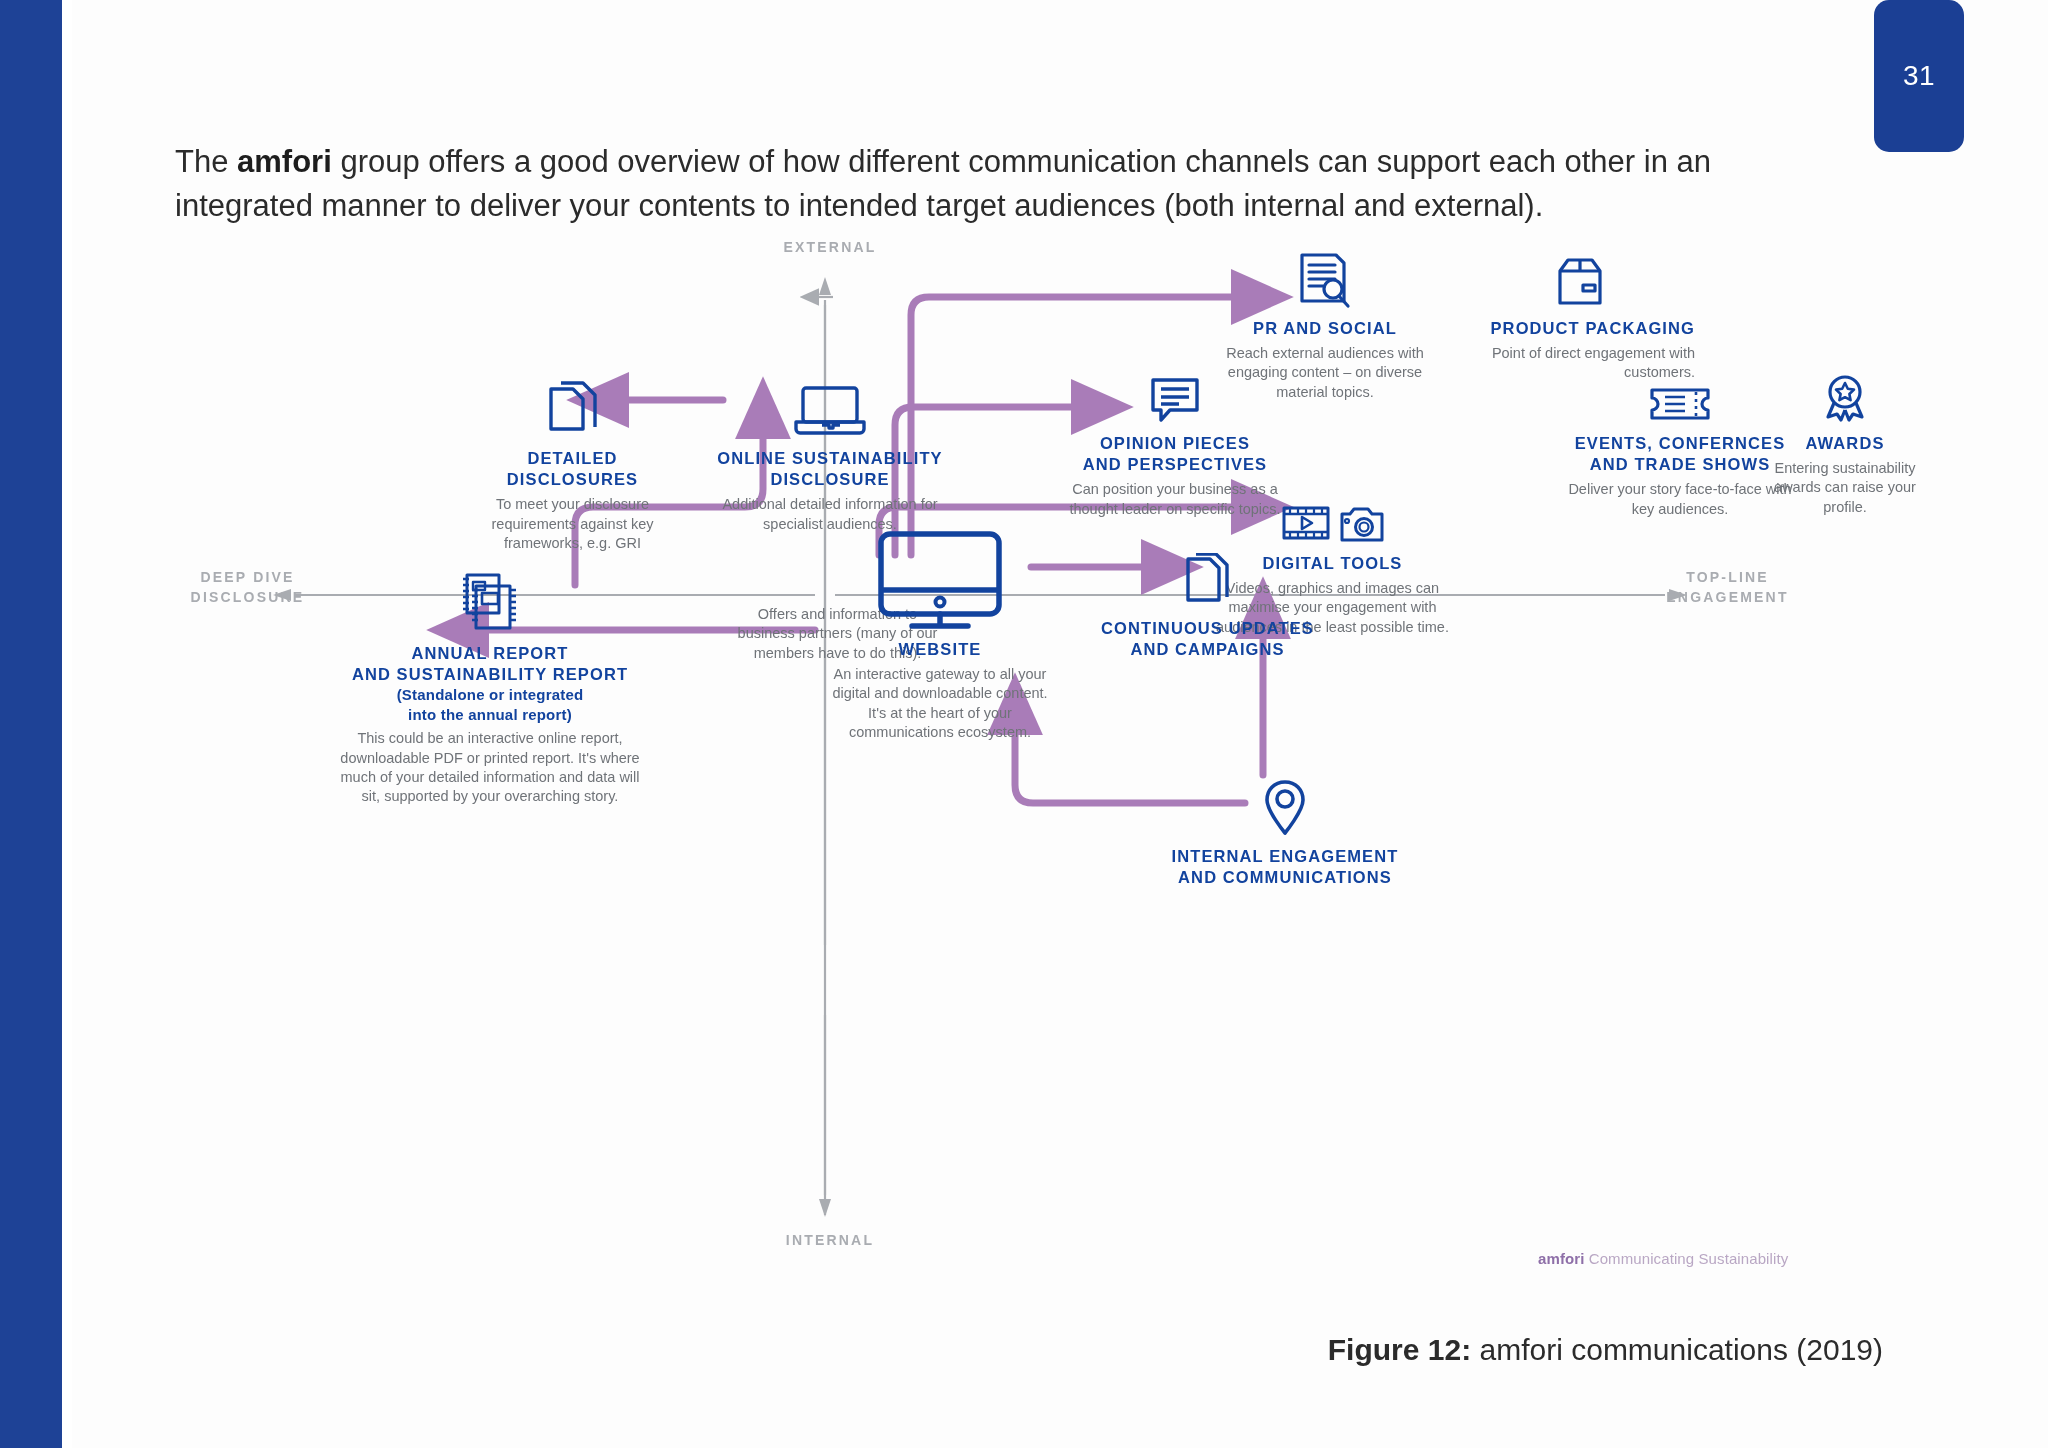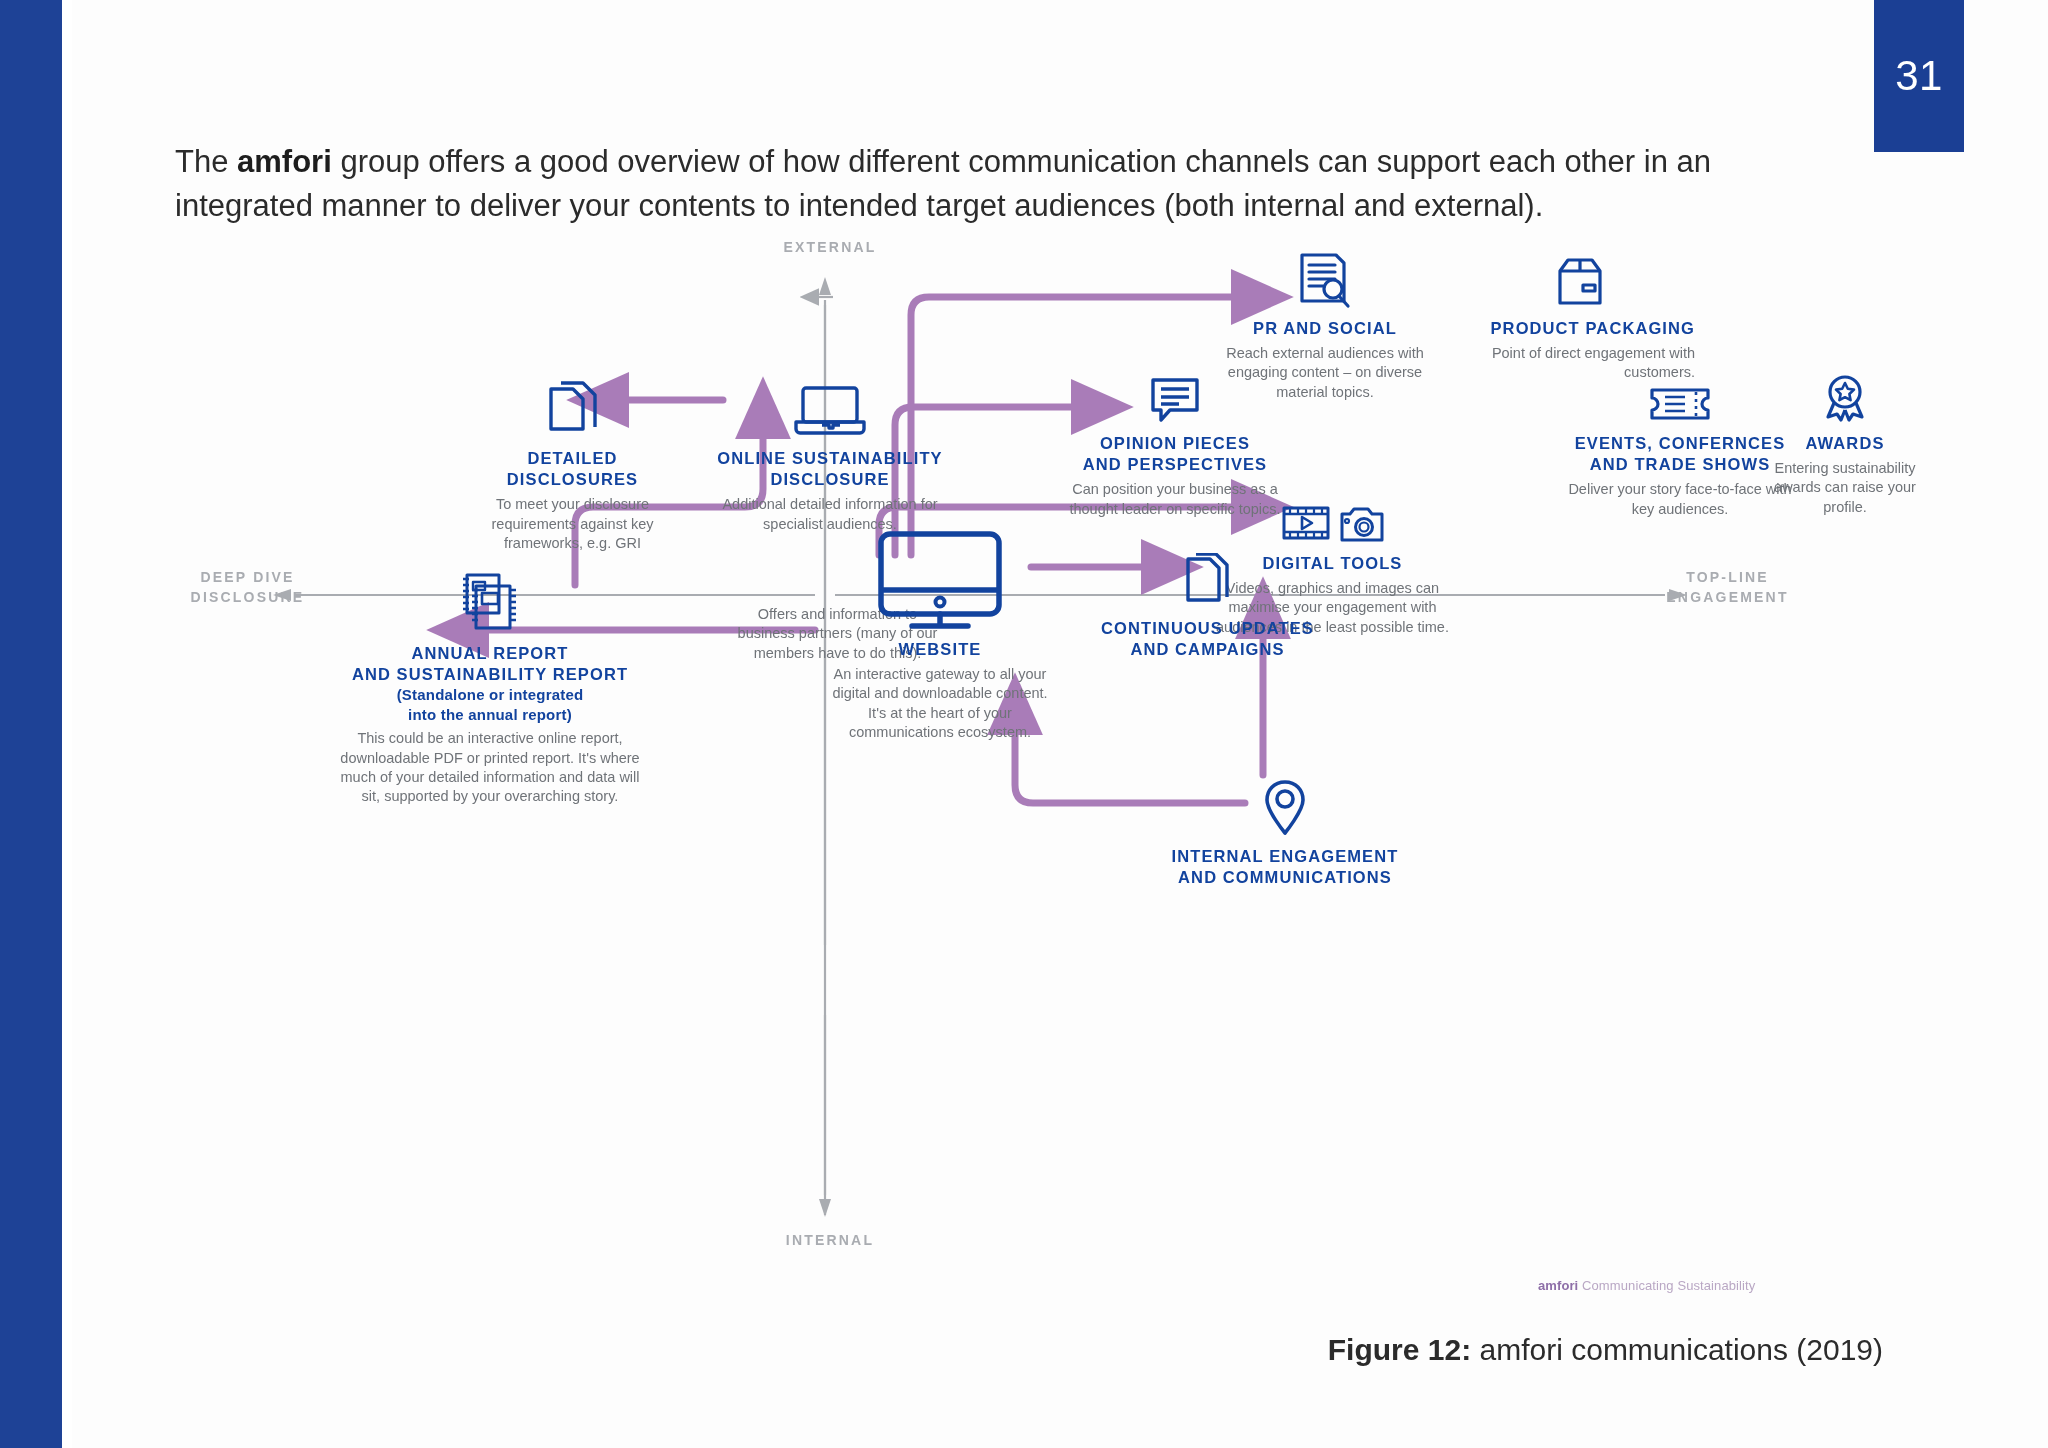--- a/index.html
+++ b/index.html
@@ -11,21 +11,21 @@
     position:relative;
   }
   .page{position:absolute;inset:0;background:#fdfdfd;}
   
   .spine{position:absolute;left:0;top:0;width:62px;height:1448px;background:#1e4296;}
   .spine-inner{position:absolute;left:62px;top:0;width:10px;height:1448px;background:#ffffff;}
   
   .page-tab{
     position:absolute;right:84px;top:0;width:90px;height:152px;background:#1b3f94;
     color:#ffffff;display:flex;align-items:center;justify-content:center;
-    font-size:42px;font-weight:400;letter-spacing:.5px;
+    font-size:28px;font-weight:400;letter-spacing:.5px;border-radius:15px;
   }
   
   .intro{
     position:absolute;left:175px;top:140px;width:1620px;
     font-size:31px;line-height:1.42;color:#2b2b2b;font-weight:300;
   }
   .intro b{font-weight:700;color:#1d1d1d;}
 
   
   .figure{position:absolute;left:175px;top:255px;width:1630px;height:1050px;}
@@ -50,21 +50,21 @@
     line-height:1.45;text-align:center;text-transform:uppercase;
   }
 
   
   .caption{
     position:absolute;right:165px;top:1333px;font-size:30px;color:#2b2b2b;font-weight:300;
   }
   .caption b{font-weight:700;margin-left:32px;}
 
   
-  .wm{position:absolute;left:1538px;top:1278px;font-size:13px;color:#b9a7c4;letter-spacing:.1px;}
+  .wm{position:absolute;left:1538px;top:1250px;font-size:15px;color:#b9a7c4;letter-spacing:.1px;}
   .wm b{color:#8e6fa8;font-weight:700;}
 
   svg.wires{position:absolute;left:0;top:0;width:1630px;height:1050px;overflow:visible;}
 </style>
 </head>
 <body>
 
 <div class="page">
 
   <div class="spine"></div>

